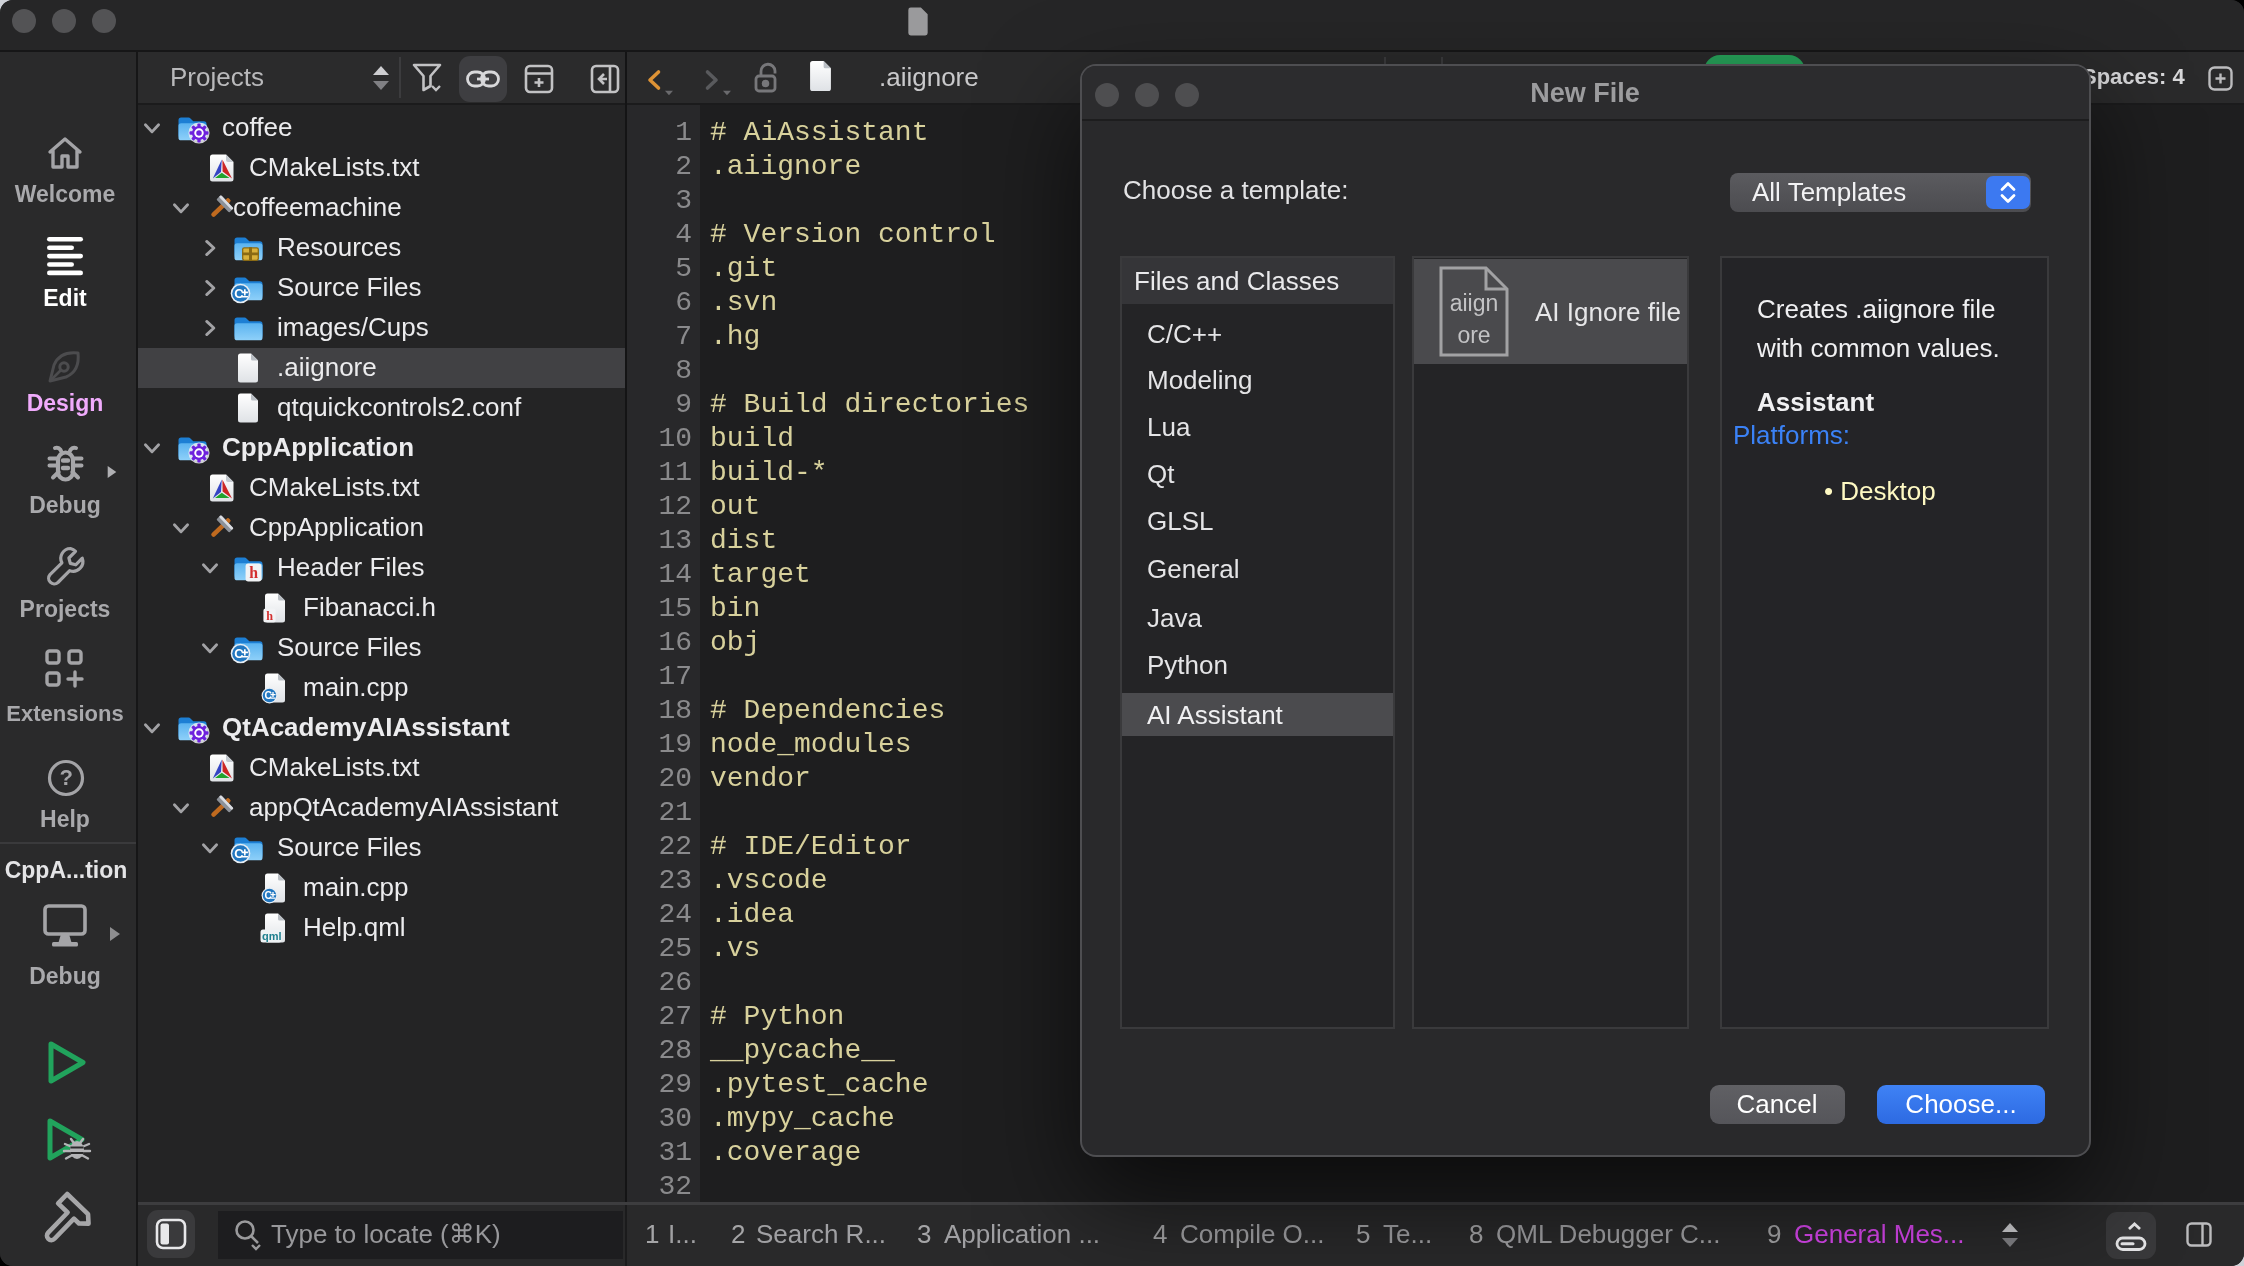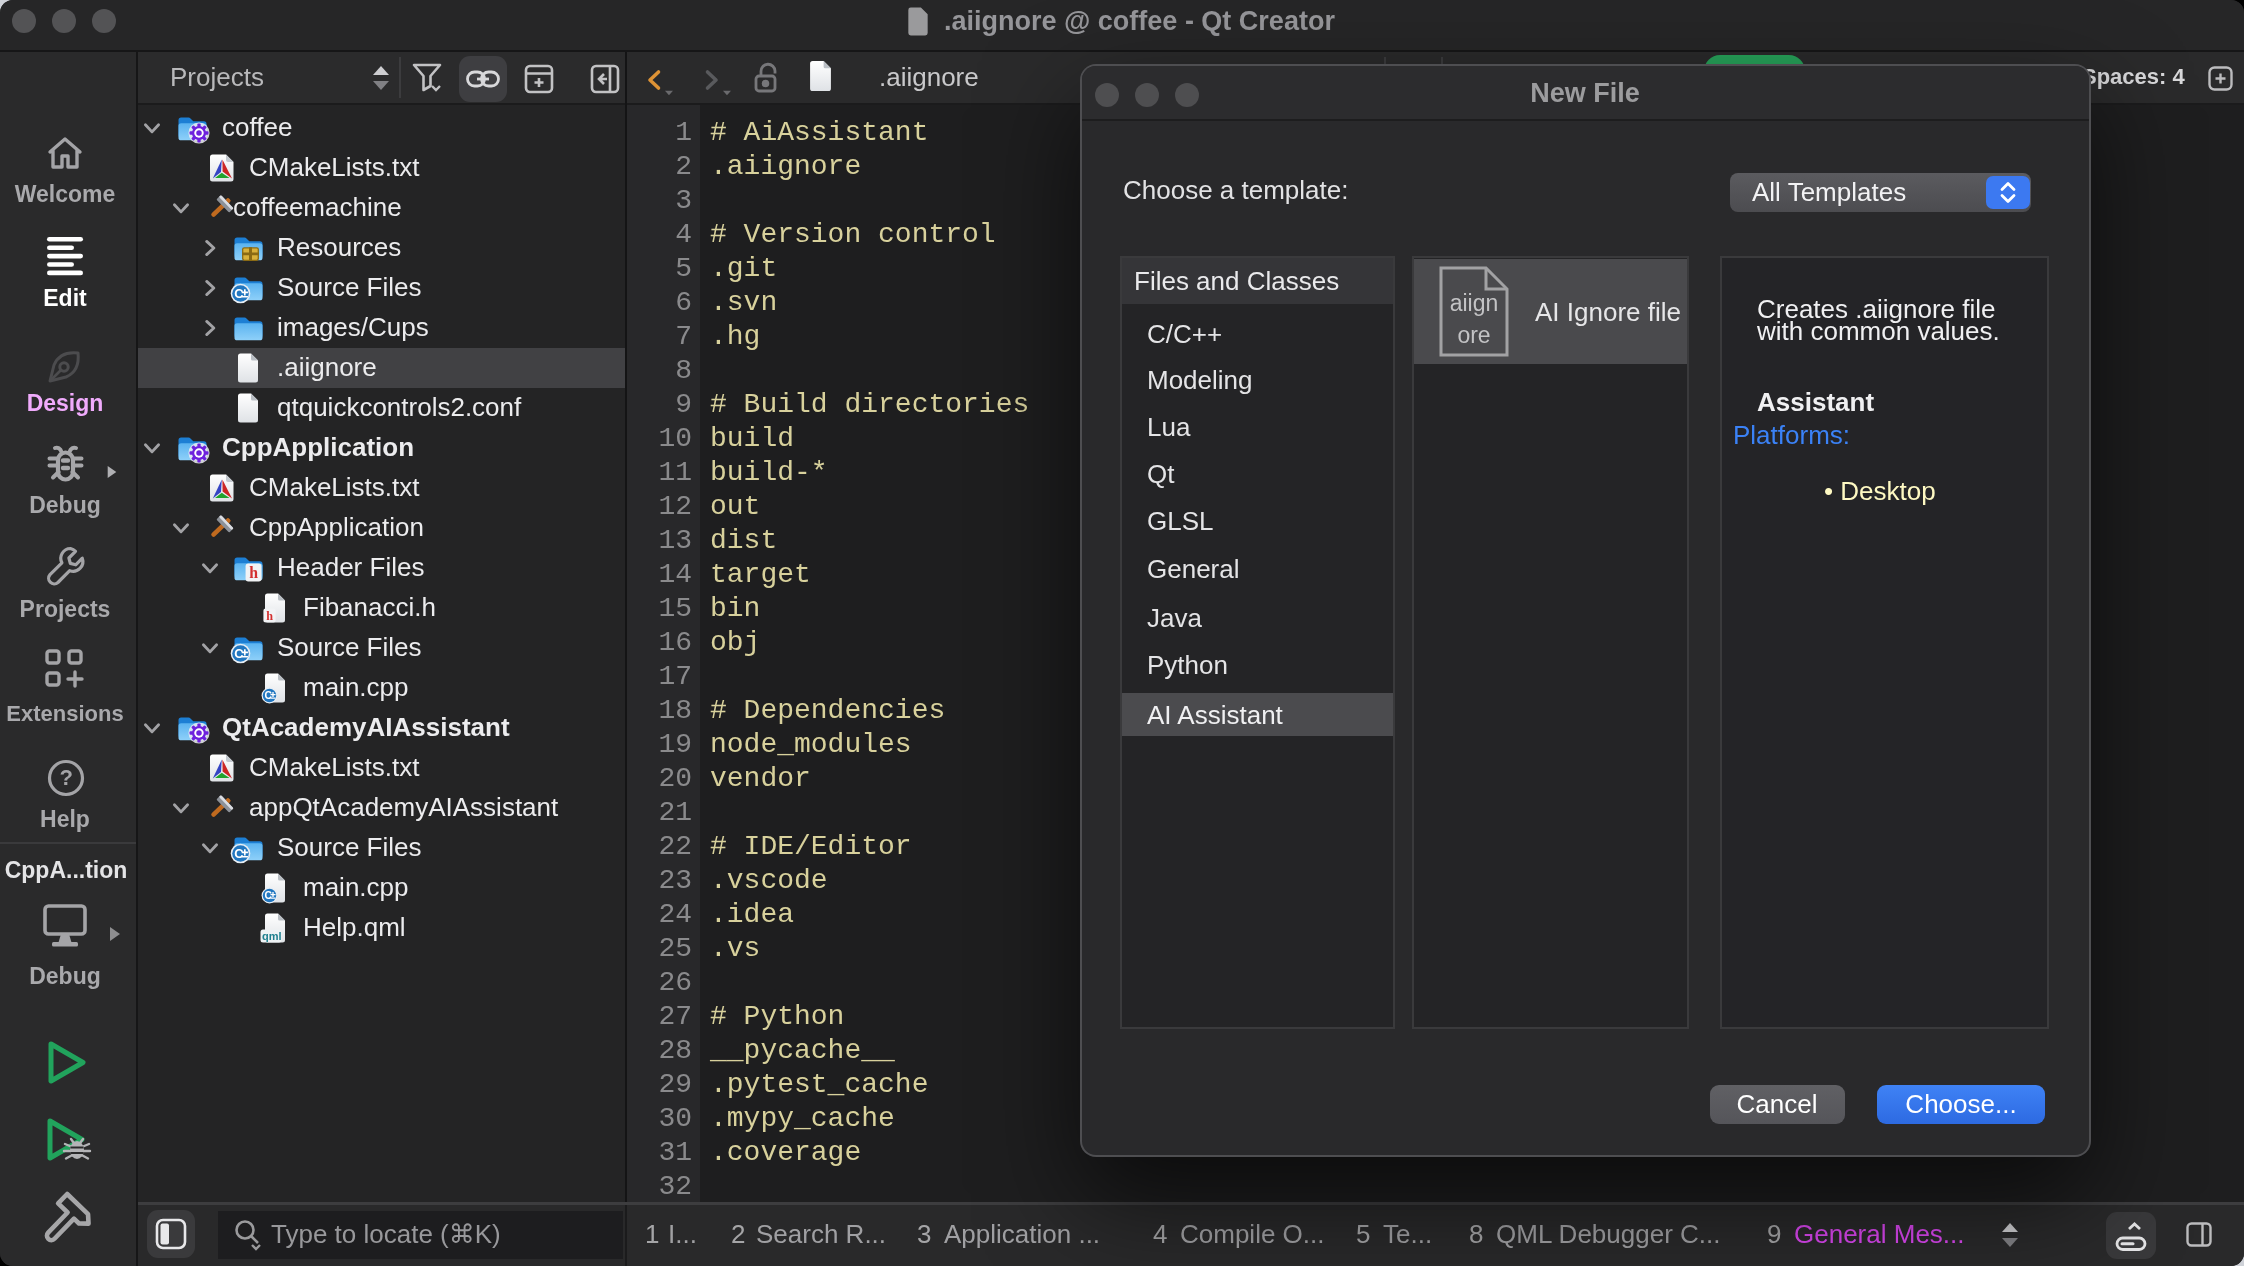--- a/index.html
+++ b/index.html
@@ -100,21 +100,20 @@
 </defs>
 </svg>
 
 <div class="a" style="left:0;top:0;width:2244px;height:50px;background:#262627"></div>
 <div class="a" style="left:12px;top:9px;width:24px;height:24px;border-radius:50%;background:#535355"></div>
 <div class="a" style="left:52px;top:9px;width:24px;height:24px;border-radius:50%;background:#535355"></div>
 <div class="a" style="left:92px;top:9px;width:24px;height:24px;border-radius:50%;background:#535355"></div>
 <svg class="a" style="left:906px;top:7px" width="24" height="29" viewBox="0 0 24 30">
       <path d="M2 3 a2.5 2.5 0 0 1 2.5-2.5 H15 L22 7.5 V27 a2.5 2.5 0 0 1-2.5 2.5 h-15 A2.5 2.5 0 0 1 2 27 Z" fill="#9a9a9c"></path>
     </svg>
-<div class="t" style="left:944px;top:22px;color:#96969a;font-weight:700;font-size:27px">.aiignore @ coffee - Qt Creator</div>
 <div class="hline" style="left:0;top:50px;width:2244px"></div>
 
 <div class="a" style="left:0;top:52px;width:136px;height:1214px;background:#2a2a2b"></div>
 <div class="vline" style="left:136px;top:52px;height:1214px"></div>
 <svg class="a" style="left:44px;top:132px" width="42" height="42" viewBox="0 0 42 42">
       <path d="M6 20 L21 7 L36 20 M9 17.5 V35 h9 V24 h6 v11 h9 V17.5" fill="none" stroke="#a4a4a7" stroke-width="3.4" stroke-linejoin="round" stroke-linecap="round"></path>
     </svg>
 <div class="t" style="left:65px;top:195px;transform:translate(-50%,-52%);font-size:23px;font-weight:700;color:#a9a9ac">Welcome</div>
 <svg class="a" style="left:46px;top:236px" width="38" height="42" viewBox="0 0 38 42">
       <g fill="#fff">
@@ -572,21 +571,21 @@
 <svg class="a" style="left:1439px;top:266px" width="70" height="91" viewBox="0 0 70 91">
       <path d="M2 2 H47 L68 23 V89 H2 Z" fill="none" stroke="#a2a2a4" stroke-width="3"></path>
       <path d="M47 2 V23 H68" fill="none" stroke="#a2a2a4" stroke-width="3"></path>
     </svg>
 <div class="t" style="left:1474px;top:304px;transform:translate(-50%,-52%);font-size:23px;color:#c3c3c5">aiign</div>
 <div class="t" style="left:1474px;top:336px;transform:translate(-50%,-52%);font-size:23px;color:#c3c3c5">ore</div>
 <div class="t" style="left:1535px;top:313px;color:#e6e6e8">AI Ignore file</div>
 
 <div class="a" style="left:1722px;top:258px;width:325px;height:769px;background:#242427;box-shadow:0 0 0 2px #3a3a3c"></div>
 <div class="t" style="left:1757px;top:310px;color:#f0f0f2">Creates .aiignore file</div>
-<div class="t" style="left:1757px;top:332px;color:#f0f0f2">with common values.</div>
+<div class="t" style="left:1757px;top:349px;color:#f0f0f2">with common values.</div>
 <div class="t" style="left:1757px;top:403px;color:#f0f0f2;font-weight:700">Assistant</div>
 <div class="t" style="left:1733px;top:436px;color:#3b82f6;font-weight:400">Platforms:</div>
 <div class="t" style="left:1824px;top:492px;color:#fef9c3">• Desktop</div>
 
 <div class="a" style="left:1710px;top:1085px;width:135px;height:39px;border-radius:9px;background:linear-gradient(#606064,#55555a)"></div>
 <div class="t" style="left:1777px;top:1105px;transform:translate(-50%,-52%);color:#ffffff">Cancel</div>
 <div class="a" style="left:1877px;top:1085px;width:168px;height:39px;border-radius:9px;background:linear-gradient(#3f82f5,#2d6ae2)"></div>
 <div class="t" style="left:1961px;top:1105px;transform:translate(-50%,-52%);color:#ffffff">Choose...</div>
 
 </div>

